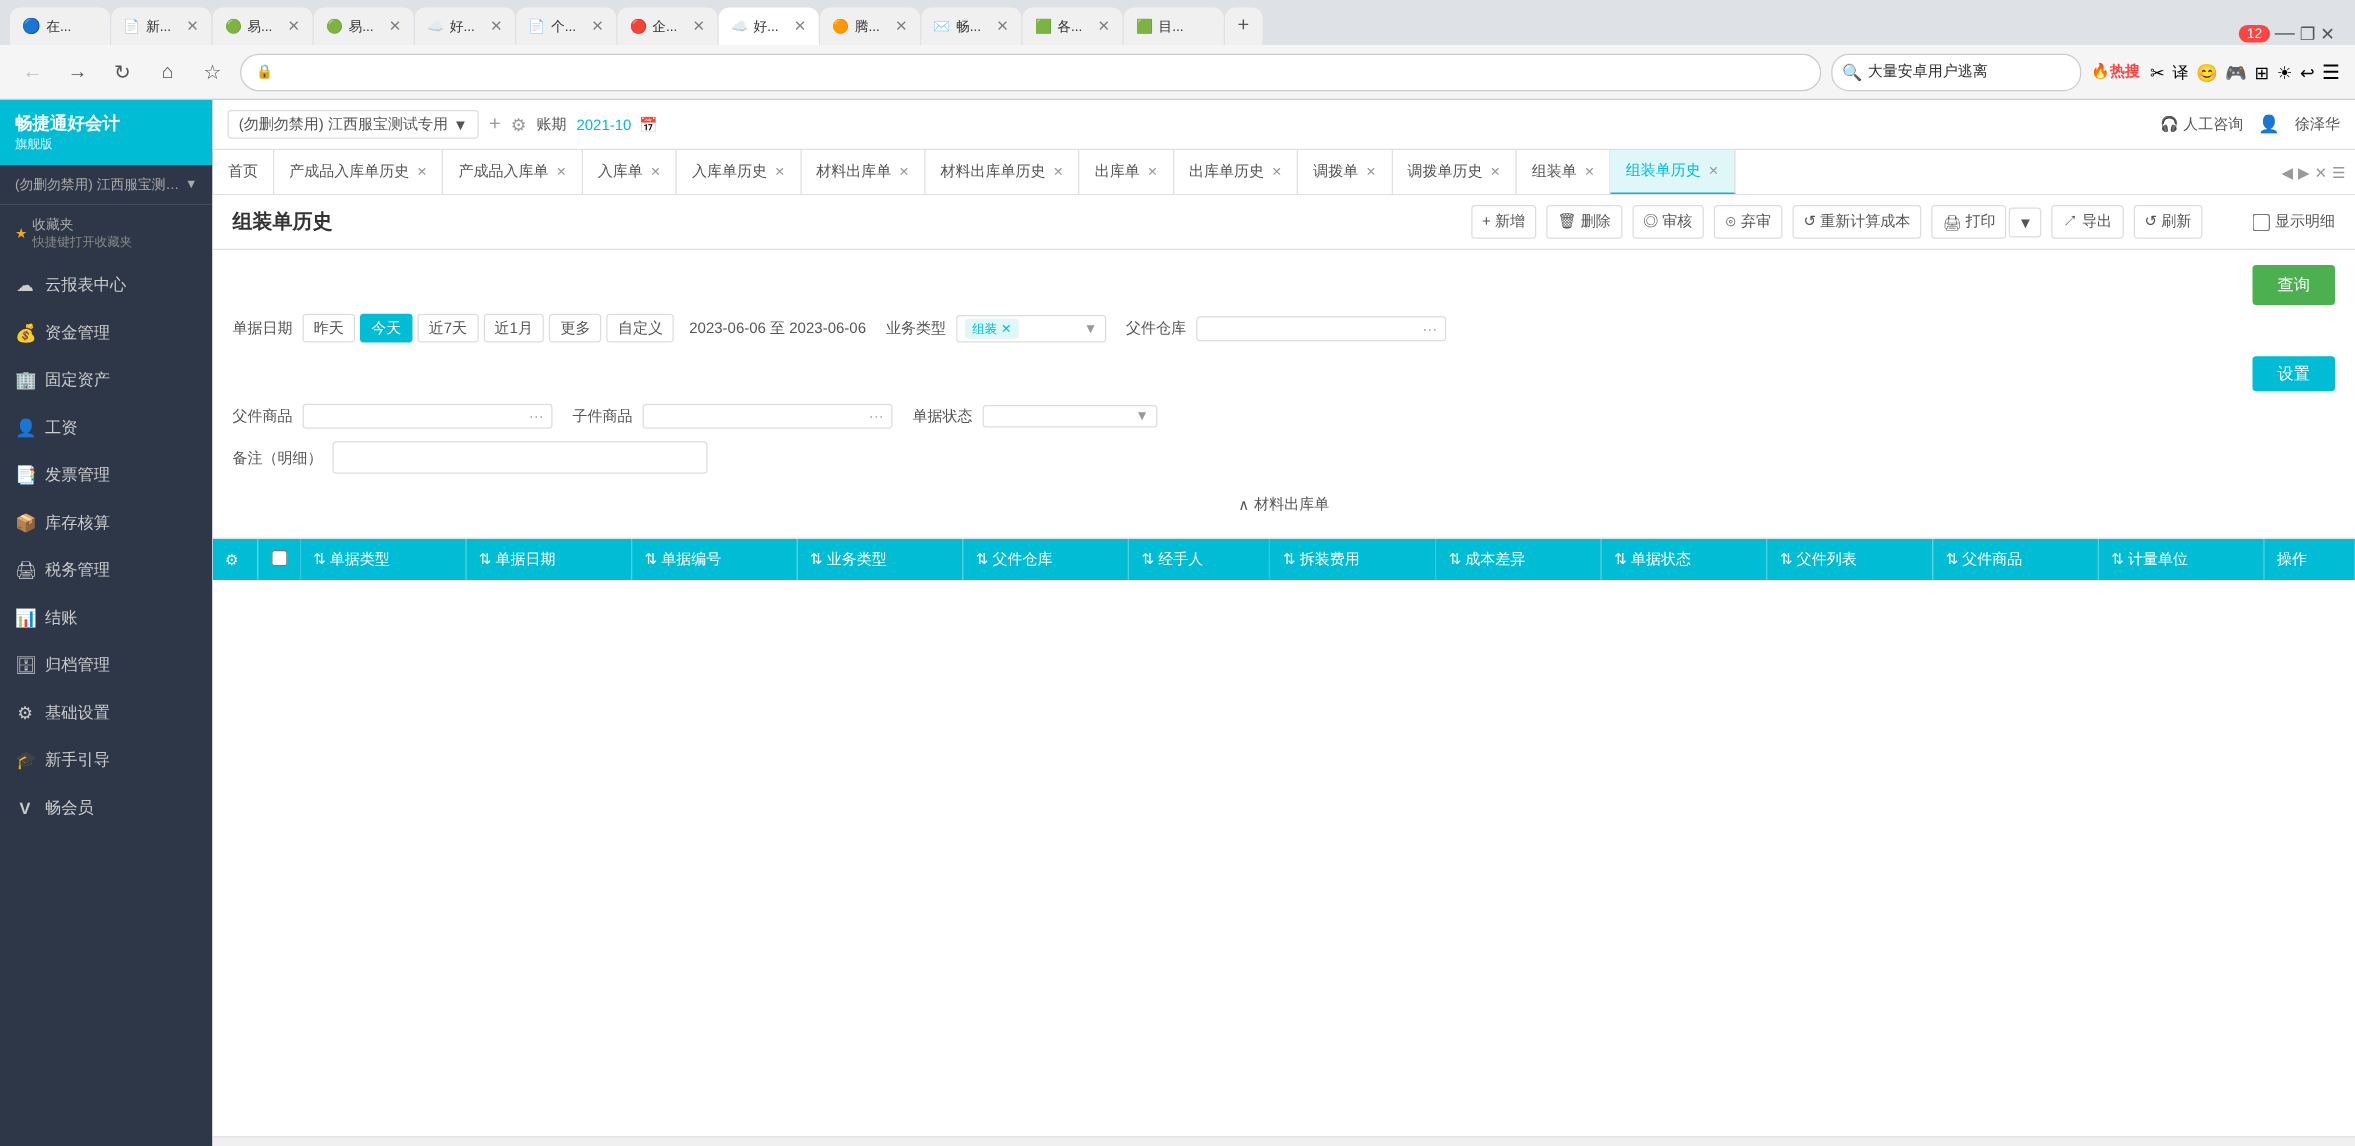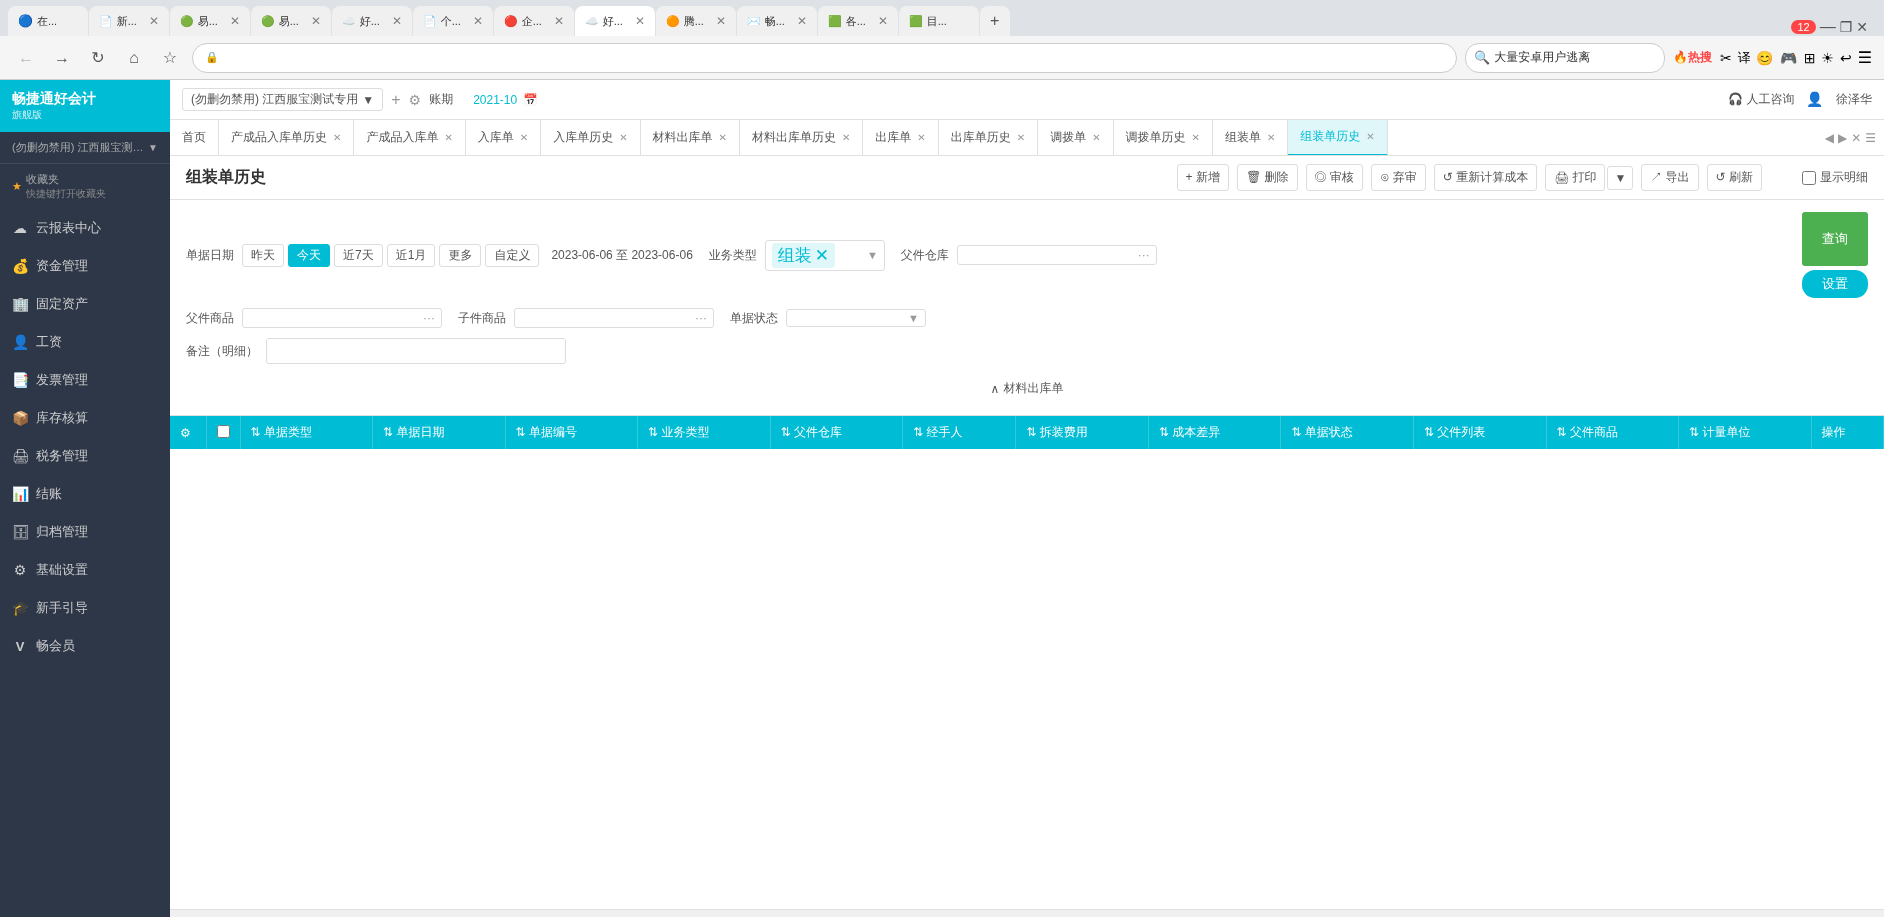--- a/index.html
+++ b/index.html
@@ -62,25 +62,25 @@
 
     
     .filter-panel { background: #fff; padding: 12px 16px; border-bottom: 1px solid #e0e0e0; flex-shrink: 0; }
     .filter-row { display: flex; align-items: center; gap: 16px; margin-bottom: 10px; }
     .filter-item { display: flex; align-items: center; gap: 8px; }
     .filter-label { color: #555; font-size: 12px; white-space: nowrap; }
     .date-filters { display: flex; align-items: center; gap: 4px; }
     .date-btn { padding: 2px 8px; border: 1px solid #ddd; background: #fff; border-radius: 3px; cursor: pointer; font-size: 12px; color: #555; }
     .date-btn.today { background: #00bcd4; color: #fff; border-color: #00bcd4; }
     .date-range { color: #555; font-size: 12px; margin-left: 4px; }
-    .tag { display: inline-flex; align-items: center; gap: 3px; background: #e0f7fa; color: #00bcd4; padding: 1px 6px; border-radius: 3px; font-size: 17px; }
+    .tag { display: inline-flex; align-items: center; gap: 3px; background: #e0f7fa; color: #00bcd4; padding: 1px 6px; border-radius: 3px; font-size: 10px; }
     .tag-close { cursor: pointer; }
     .filter-input { height: 26px; border: 1px solid #ddd; border-radius: 3px; padding: 0 6px; font-size: 12px; width: 200px; }
-    .query-btn { background: #4caf50; color: #fff; border: none; padding: 18px 20px; border-radius: 3px; cursor: pointer; font-size: 13px; }
-    .settings-btn { background: #00bcd4; color: #fff; border: none; padding: 5px 20px; border-radius: 13px; cursor: pointer; font-size: 13px; }
+    .query-btn { background: #4caf50; color: #fff; border: none; padding: 7px 20px; border-radius: 3px; cursor: pointer; font-size: 13px; }
+    .settings-btn { background: #00bcd4; color: #fff; border: none; padding: 5px 20px; border-radius: 3px; cursor: pointer; font-size: 13px; margin-top: 37px; }
     .collapse-btn { display: flex; align-items: center; gap: 4px; cursor: pointer; color: #555; font-size: 12px; justify-content: center; padding: 6px; }
 
     
     .table-container { flex: 1; overflow: auto; background: #fff; }
     .data-table { width: 100%; border-collapse: collapse; }
     .data-table thead tr { background: #00bcd4; }
     .data-table th { padding: 8px 10px; text-align: left; color: #fff; font-size: 12px; font-weight: normal; border-right: 1px solid rgba(255,255,255,0.2); white-space: nowrap; cursor: pointer; }
     .th-checkbox { width: 30px; text-align: center; }
     .th-settings { width: 36px; text-align: center; }
     .th-ops { text-align: center; }
@@ -269,21 +269,21 @@
 
     <div class="top-bar">
       <div class="company-selector">
         <span>(勿删勿禁用) 江西服宝测试专用</span>
         <span>▼</span>
       </div>
       <span style="color:#999;cursor:pointer;font-size:16px;">+</span>
       <span style="color:#999;cursor:pointer;font-size:14px;">⚙</span>
       <div class="period-selector">
         <span>账期</span>
-        <span style="color:#00bcd4;margin-left:16px;">2021-10</span>
+        <span style="color:#00bcd4;margin-left:4px;">2021-10</span>
         <span style="margin-left:2px;">📅</span>
       </div>
       <div class="top-bar-right">
         <span style="cursor:pointer;">
           <span>🎧</span>
           <span>人工咨询</span>
         </span>
         <span style="font-size:14px;">👤</span>
         <span>徐泽华</span>
       </div>

